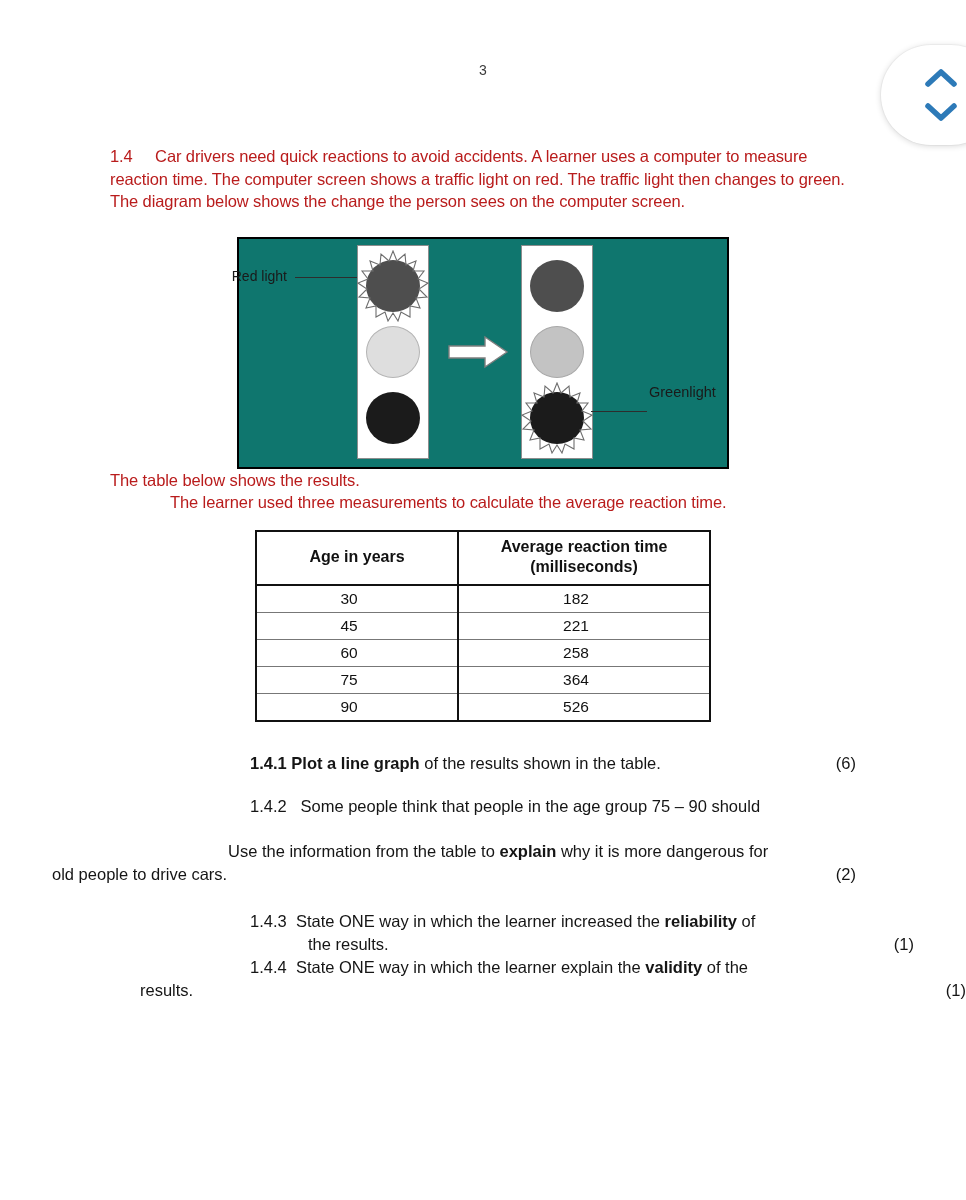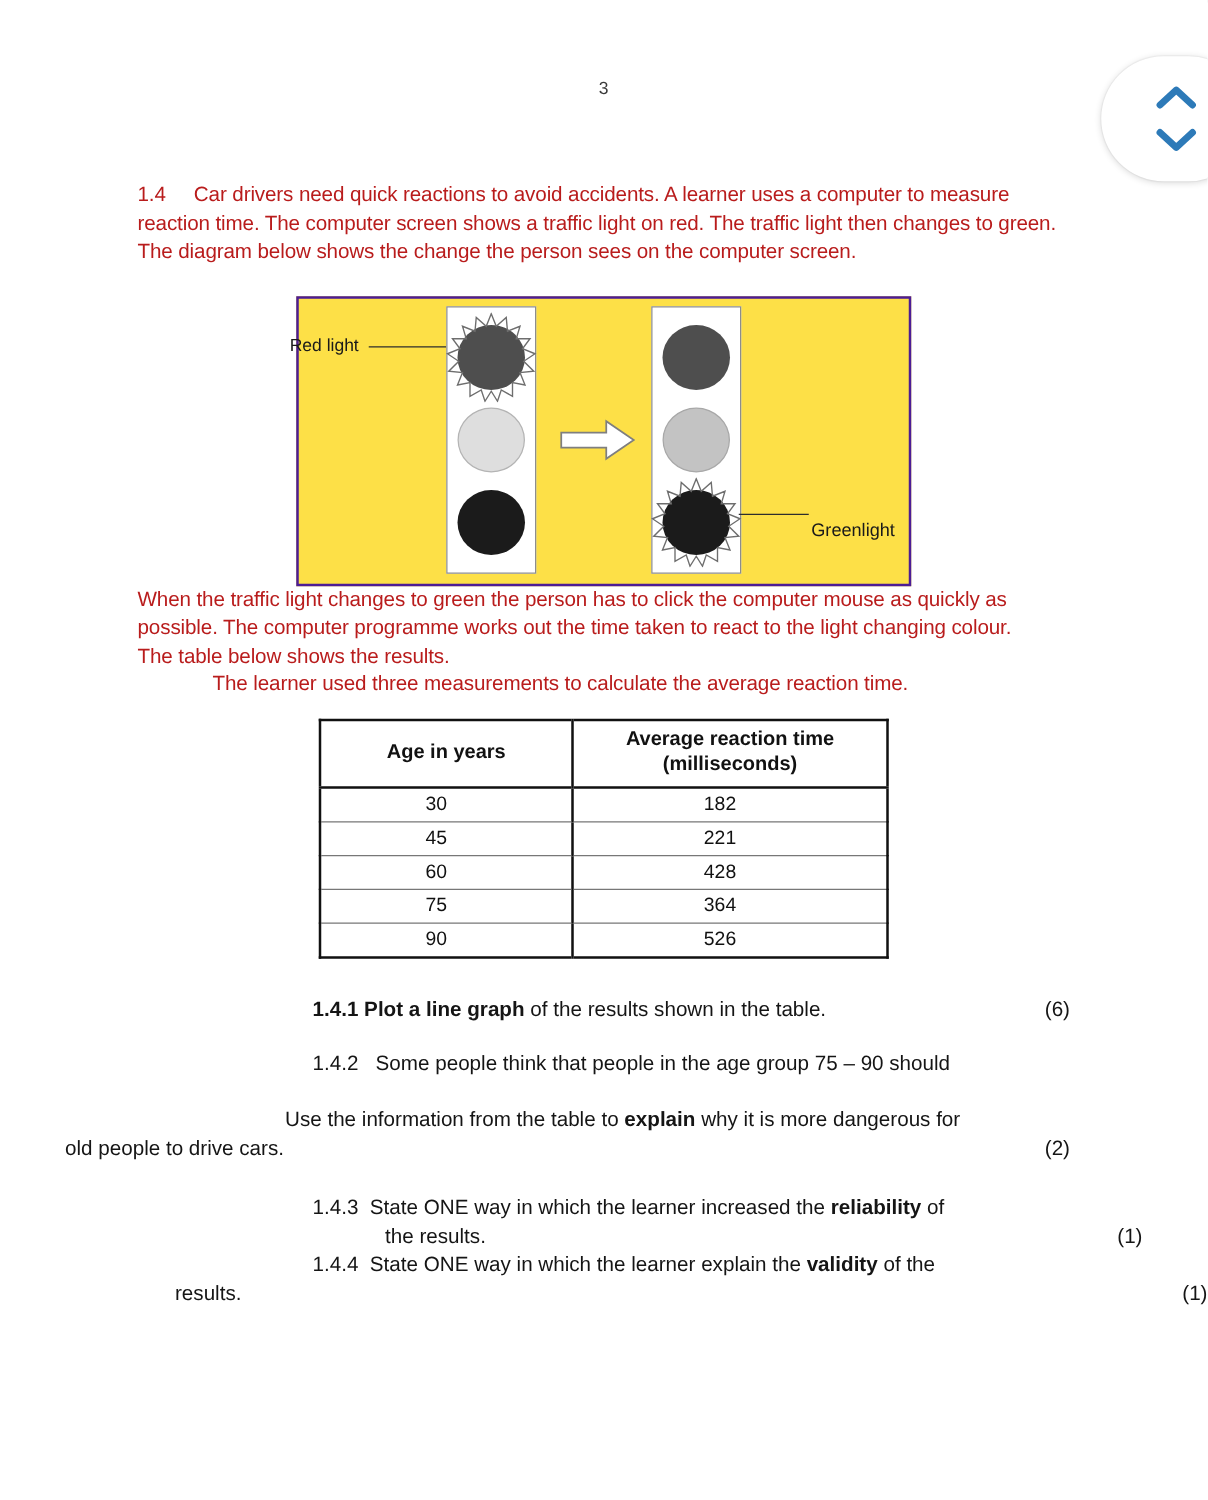--- a/index.html
+++ b/index.html
@@ -87,22 +87,22 @@
 
   
   .diagram-wrap {
     margin-top: 24px;
     display: flex;
     justify-content: center;
   }
   .diagram {
     width: 488px;
     height: 228px;
-    border: 2px solid #4c1d95;
-    background: #fde047;
+    border: 2px solid #000000;
+    background: #0f766e;
     position: relative;
   }
   .tl-box {
     position: absolute;
     width: 70px;
     height: 212px;
     border: 1px solid #8d8d8d;
     top: 6px;
     background: #ffffff;
   }
@@ -160,21 +160,21 @@
     position: absolute;
     left: 352px;
     top: 172px;
     width: 56px;
     height: 1px;
     background: #2d2d2d;
   }
   .label-green {
     position: absolute;
     left: 410px;
-    top: 178px;
+    top: 145px;
     font-size: 14.5px;
     color: #1a1a1a;
     white-space: nowrap;
   }
 
   
   .p-after-diagram { margin-top: 22px; }
   .p-measure { margin-top: 22px; }
 
   
@@ -280,21 +280,20 @@
             </svg>
           </div>
         </div>
 
         <div class="leader-green"></div>
         <div class="label-green">Greenlight</div>
 
       </div>
     </div>
 
-    <p class="para p-after-diagram">When the traffic light changes to green the person has to click the computer mouse  as quickly as possible. The computer programme works out the time taken to react  to the light changing colour.</p>
 
     <p class="para p-measure">
       <span style="display:block">The table below shows the results.</span>
       <span style="display:block;text-indent:60px">The learner used three measurements to calculate the average reaction time.</span>
     </p>
 
     <div class="table-wrap">
       <table class="results">
         <thead>
           <tr>
@@ -309,21 +308,21 @@
           <tr>
             <td class="col-sep">30</td>
             <td>182</td>
           </tr>
           <tr>
             <td class="col-sep">45</td>
             <td>221</td>
           </tr>
           <tr>
             <td class="col-sep">60</td>
-            <td>428</td>
+            <td>258</td>
           </tr>
           <tr>
             <td class="col-sep">75</td>
             <td>364</td>
           </tr>
           <tr>
             <td class="col-sep">90</td>
             <td>526</td>
           </tr>
         </tbody>

